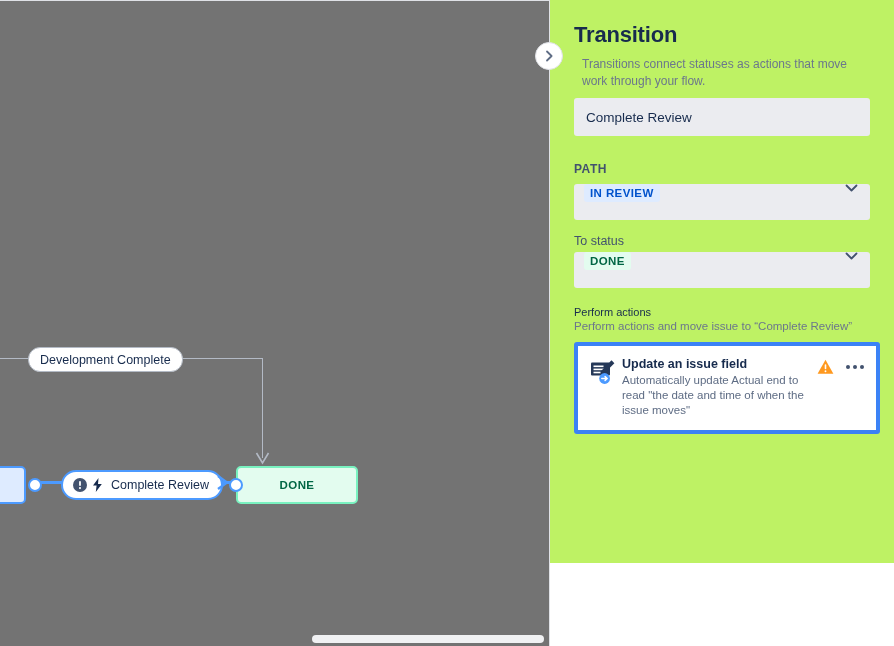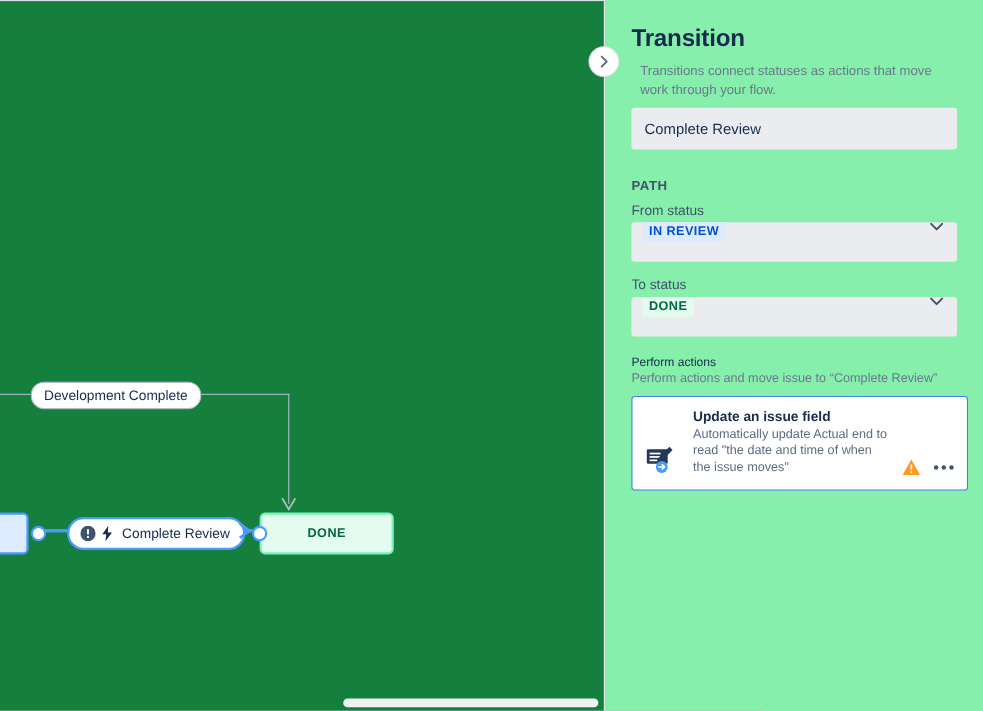--- a/index.html
+++ b/index.html
@@ -20,21 +20,21 @@
     height: 646px;
   }
 
   
   .canvas {
     position: absolute;
     left: 0;
     top: 0;
     width: 549px;
     height: 646px;
-    background: #15803d;
+    background: #737373;
     overflow: hidden;
   }
   .canvas-topline {
     position: absolute;
     left: 0;
     top: 0;
     width: 549px;
     height: 1px;
     background: #dfe1e6;
   }
@@ -239,22 +239,22 @@
     z-index: 6;
     cursor: pointer;
   }
 
   
   .panel {
     position: absolute;
     left: 550px;
     top: 0;
     width: 344px;
-    height: 646px;
-    background: #86efac;
+    height: 563px;
+    background: #bef264;
     overflow: hidden;
   }
   .panel-inner {
     padding: 22px 24px 0 24px;
   }
   .panel-title {
     font-size: 22px;
     font-weight: bold;
     color: #172b4d;
     letter-spacing: -0.2px;
@@ -340,28 +340,28 @@
     margin: 18px 0 2px 0;
   }
   .rule-group-sub {
     font-size: 11.5px;
     color: #6b778c;
     margin: 0 0 10px 0;
   }
 
   .rule-card {
     background: #ffffff;
-    border: 1px solid #3b82f6;
+    border: 4px solid #3b82f6;
     border-radius: 3px;
     width: 306px;
     box-sizing: border-box;
     padding: 11px 10px 12px 12px;
     display: flex;
-    align-items: flex-end;
-    gap: 13px;
+    align-items: flex-start;
+    gap: 2px;
   }
   .rule-icon {
     flex: 0 0 auto;
     width: 30px;
     height: 28px;
     margin-top: 2px;
   }
   .rule-text { flex: 1 1 auto; min-width: 0; }
   .rule-title {
     font-size: 12.5px;
@@ -459,21 +459,20 @@
 
       <h1 class="panel-title">Transition</h1>
       <p class="panel-subtitle">Transitions connect statuses as actions that move work through your flow.</p>
 
       <div class="text-field">
         <span>Complete Review</span>
       </div>
 
       <div class="section-label">PATH</div>
 
-      <div class="field-label">From status</div>
       <div class="select-field">
         <span class="badge badge-inreview">IN REVIEW</span>
         <svg width="13" height="9" viewBox="0 0 13 9">
           <path d="M1.5 1.5 L6.5 6.5 L11.5 1.5" fill="none" stroke="#42526e" stroke-width="1.8" stroke-linecap="round" stroke-linejoin="round"></path>
         </svg>
       </div>
 
       <div class="field-label">To status</div>
       <div class="select-field">
         <span class="badge badge-done">DONE</span>

